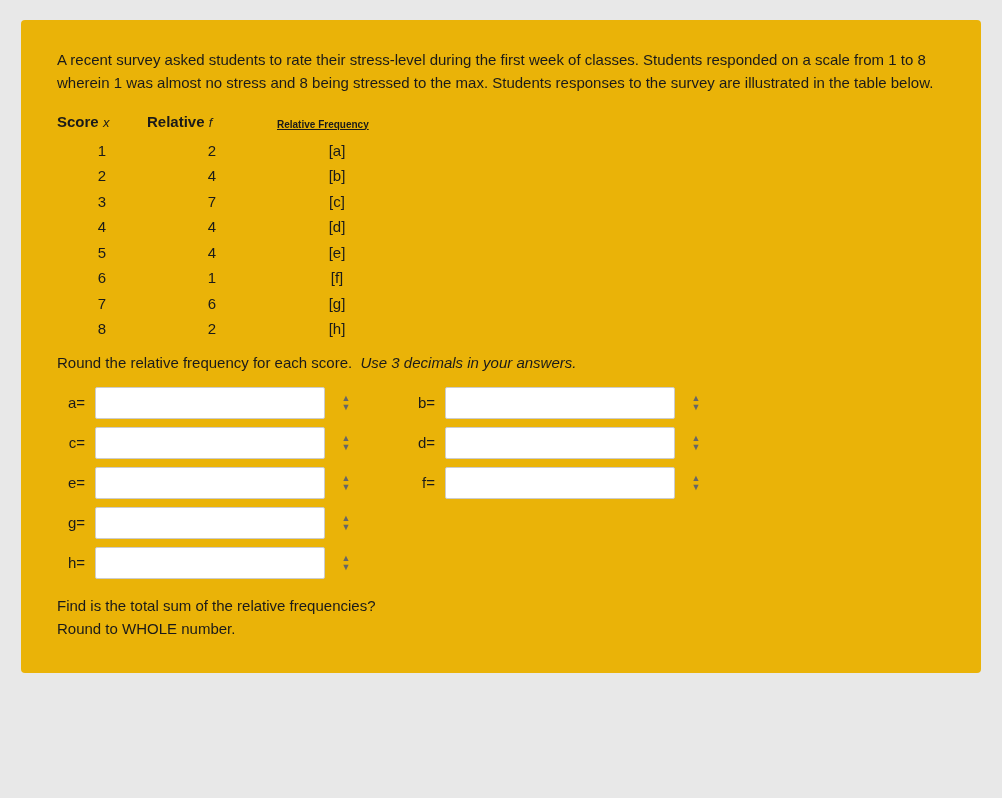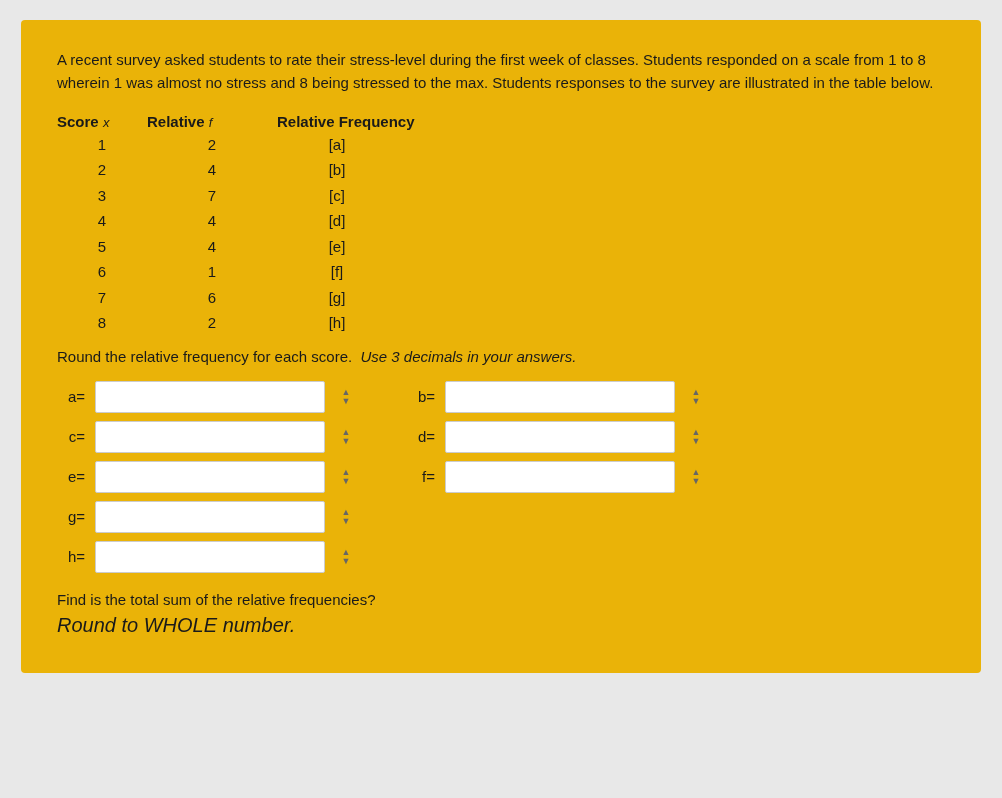--- a/index.html
+++ b/index.html
@@ -33,21 +33,22 @@
       font-weight: bold;
       font-size: 15px;
     }
     .col-freq {
       width: 130px;
       font-weight: bold;
       font-size: 15px;
     }
     .col-rel-freq {
       font-weight: bold;
-      font-size: 15px;
+      font-size: 10px;
+      text-decoration: underline;
     }
     .var-label {
       font-style: italic;
       font-size: 13px;
       font-weight: normal;
     }
     .data-rows {
       display: flex;
       flex-direction: column;
       gap: 0;
@@ -121,27 +122,26 @@
     .spin-btn::after {
       content: '▼';
       font-size: 9px;
       color: #666;
     }
     .bottom-text {
       font-size: 15px;
       margin-bottom: 6px;
     }
     .round-note {
-      font-style: italic;
-      font-size: 20px;
+      font-size: 15px;
     }
     .header-row-flex {
       display: flex;
       align-items: flex-end;
-      margin-bottom: 2px;
+      margin-bottom: 8px;
     }
   </style>
 </head>
 <body>
 
 <div class="page">
 
   <p class="intro-text">A recent survey asked students to rate their stress-level during the first week of classes. Students responded on a scale from 1 to 8 wherein 1 was almost no stress and 8 being stressed to the max. Students responses to the survey are illustrated in the table below.</p>
 
   <div class="table-section">

